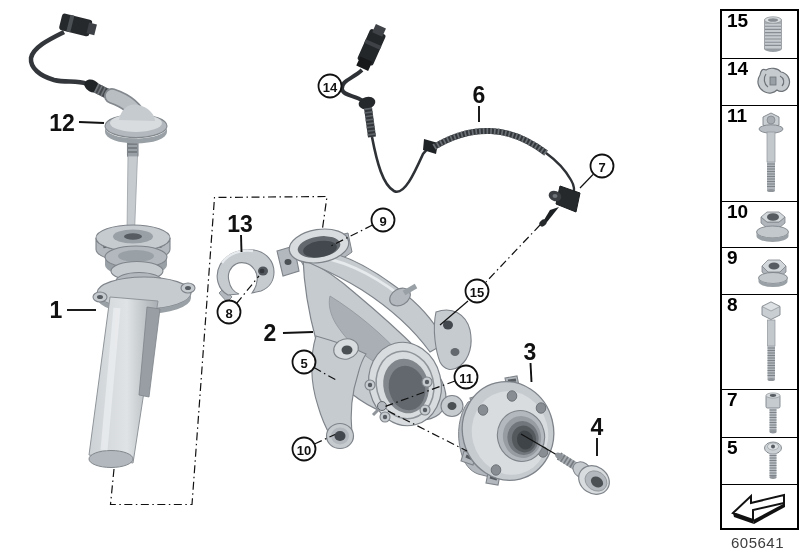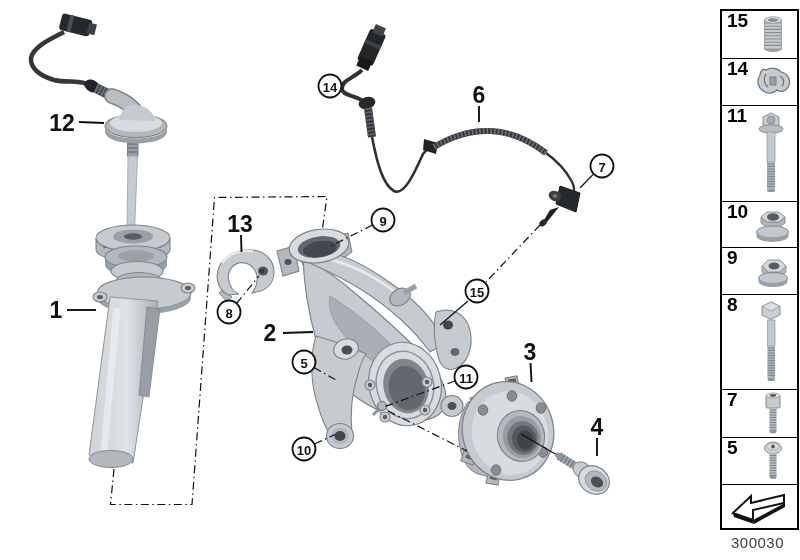--- a/index.html
+++ b/index.html
@@ -364,15 +364,15 @@
   </div>
   <div class="cell" style="height:43px">
     <svg width="64" height="40" viewBox="0 0 64 40" style="left:5px;top:1px">
       <polygon points="6,27 26,34 27,38 7,31" fill="#111"></polygon>
       <polygon points="26,34 58,17 58,21 27,38" fill="#111"></polygon>
       <polygon points="6,27 24,10 24,17 57,9 57,17 26,24 26,34" fill="#fff" stroke="#111" stroke-width="2" stroke-linejoin="miter"></polygon>
     </svg>
   </div>
 </div>
 
-<div class="diagram-number">300030</div>
+<div class="diagram-number">605641</div>
 
 </div>
 
 </body></html>

